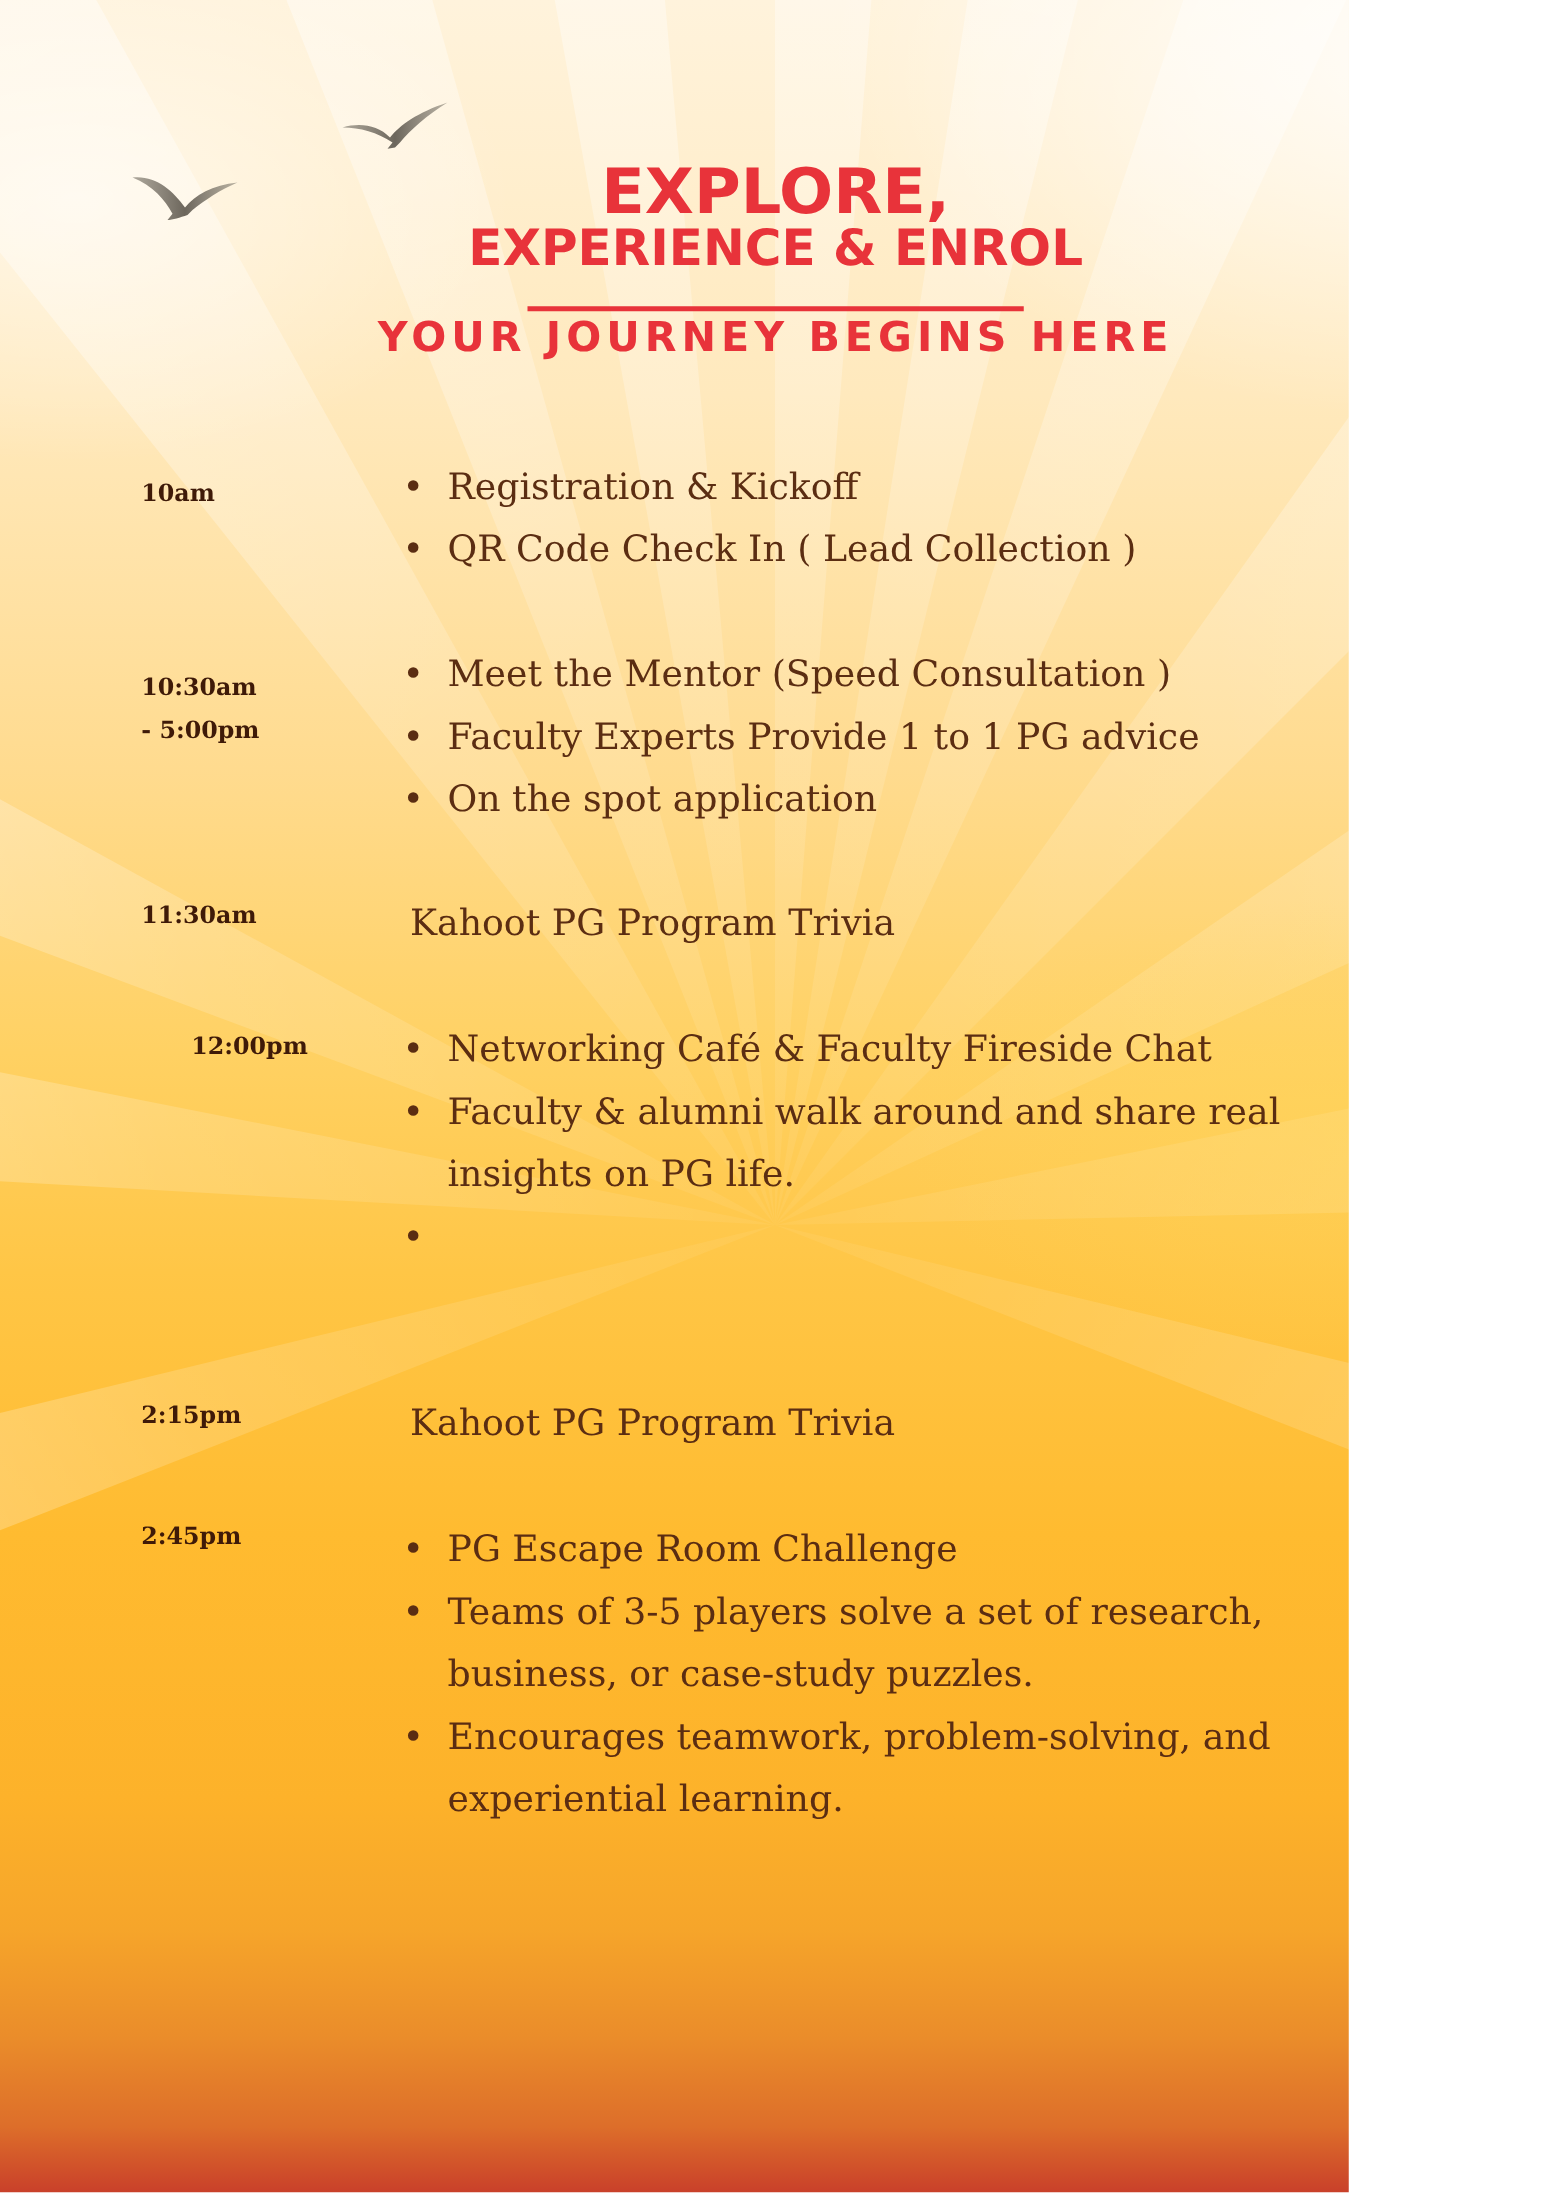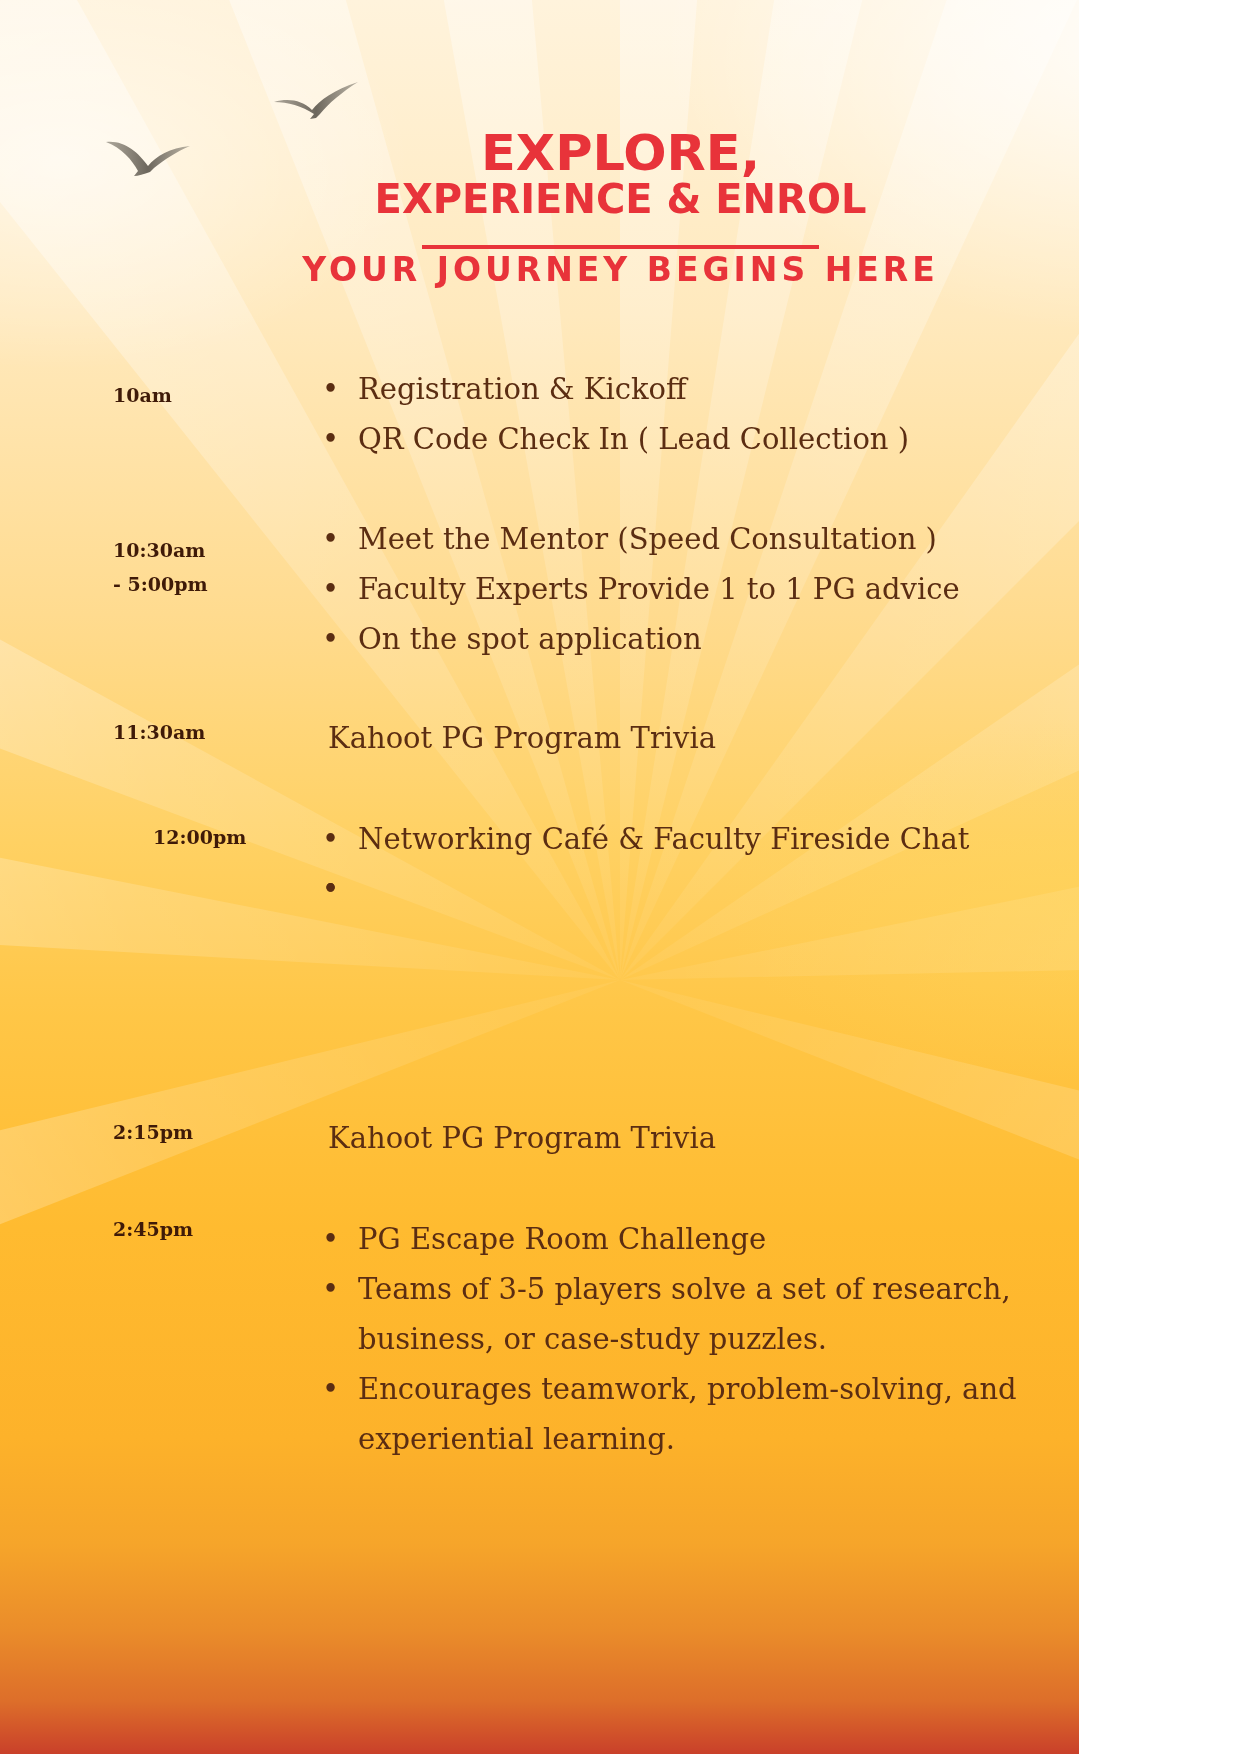--- a/index.html
+++ b/index.html
@@ -213,21 +213,21 @@
       <li><span class="dot">•</span><span>Faculty Experts Provide 1 to 1 PG advice</span></li>
       <li><span class="dot">•</span><span>On the spot application</span></li>
     </ul>
 
     <div class="time" style="top:715px;">11:30am</div>
     <div class="item-plain" style="top:721px;">Kahoot PG Program Trivia</div>
 
     <div class="time" style="top:820px;margin-left:40px;">12:00pm</div>
     <ul class="bullets" style="top:814px;">
       <li><span class="dot">•</span><span>Networking Café &amp; Faculty Fireside Chat</span></li>
-      <li><span class="dot">•</span></li>
+      <li><span class="dot">•</span><span>Faculty &amp; alumni walk around and share real insights on PG life.</span></li>
       <li><span class="dot">•</span></li>
     </ul>
 
     <div class="time" style="top:1115px;">2:15pm</div>
     <div class="item-plain" style="top:1121px;">Kahoot PG Program Trivia</div>
 
     <div class="time" style="top:1212px;">2:45pm</div>
     <ul class="bullets" style="top:1214px;">
       <li><span class="dot">•</span><span>PG Escape Room Challenge</span></li>
       <li><span class="dot">•</span><span>Teams of 3-5 players solve a set of research, business, or case-study puzzles.</span></li>

